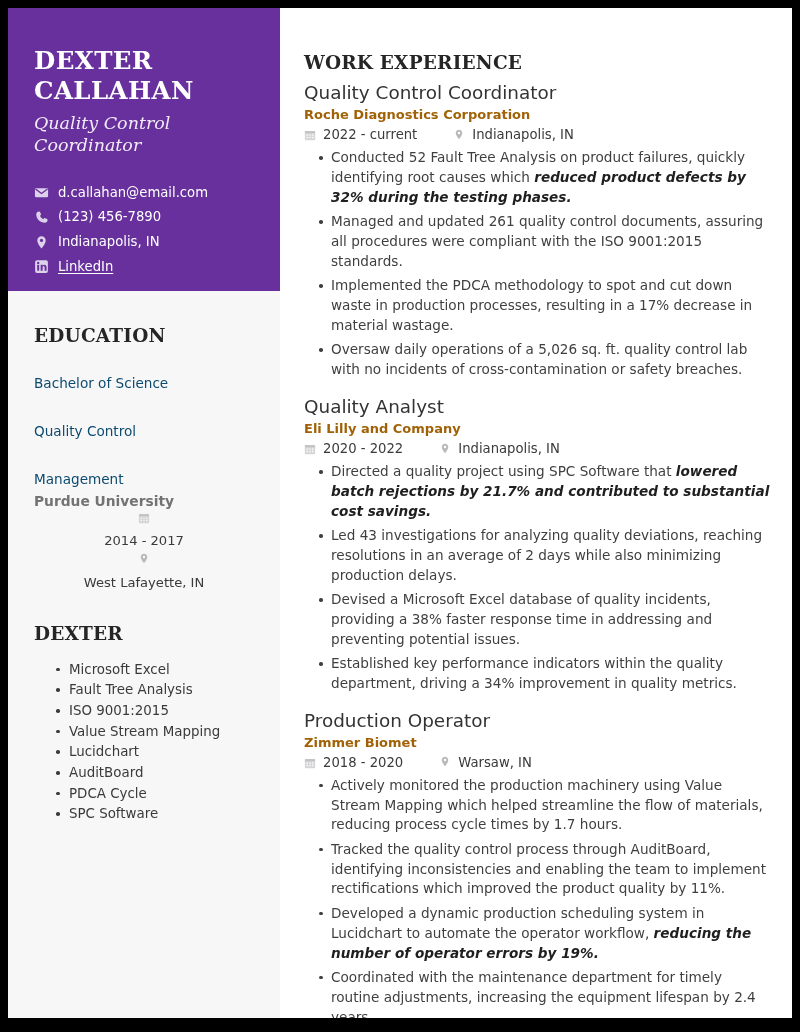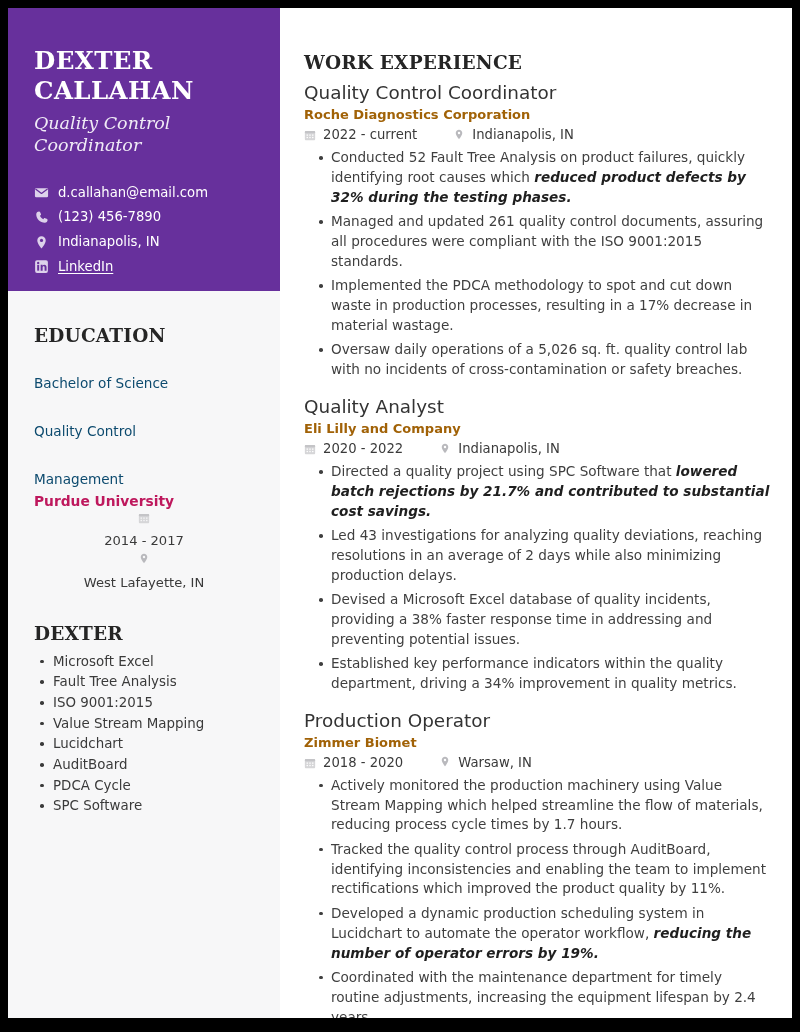--- a/index.html
+++ b/index.html
@@ -112,21 +112,21 @@
 
   .edu-line {
     font-size: 13.6px;
     color: #0c4a6e;
     line-height: 1.46;
     margin-top: 28px;
   }
   .edu-school {
     font-size: 13.8px;
     font-weight: bold;
-    color: #be185d;
+    color: #737373;
     line-height: 1.5;
     margin-top: 1px;
   }
   .meta-row {
     display: flex;
     align-items: center;
     gap: 7px;
     font-size: 13.1px;
     color: #3a3a3a;
     line-height: 1.55;
@@ -136,21 +136,21 @@
   .meta-row .ico {
     flex: 0 0 12px;
     width: 12px;
     height: 13px;
     display: inline-flex;
     align-items: center;
     justify-content: center;
   }
 
   .skill-list {
-    margin: 0;
+    margin: 16px;
     padding: 0 0 0 17px;
     list-style: none;
   }
   .skill-list li {
     position: relative;
     font-size: 13.4px;
     color: #3a3a3a;
     line-height: 1.54;
     padding-left: 2px;
   }

